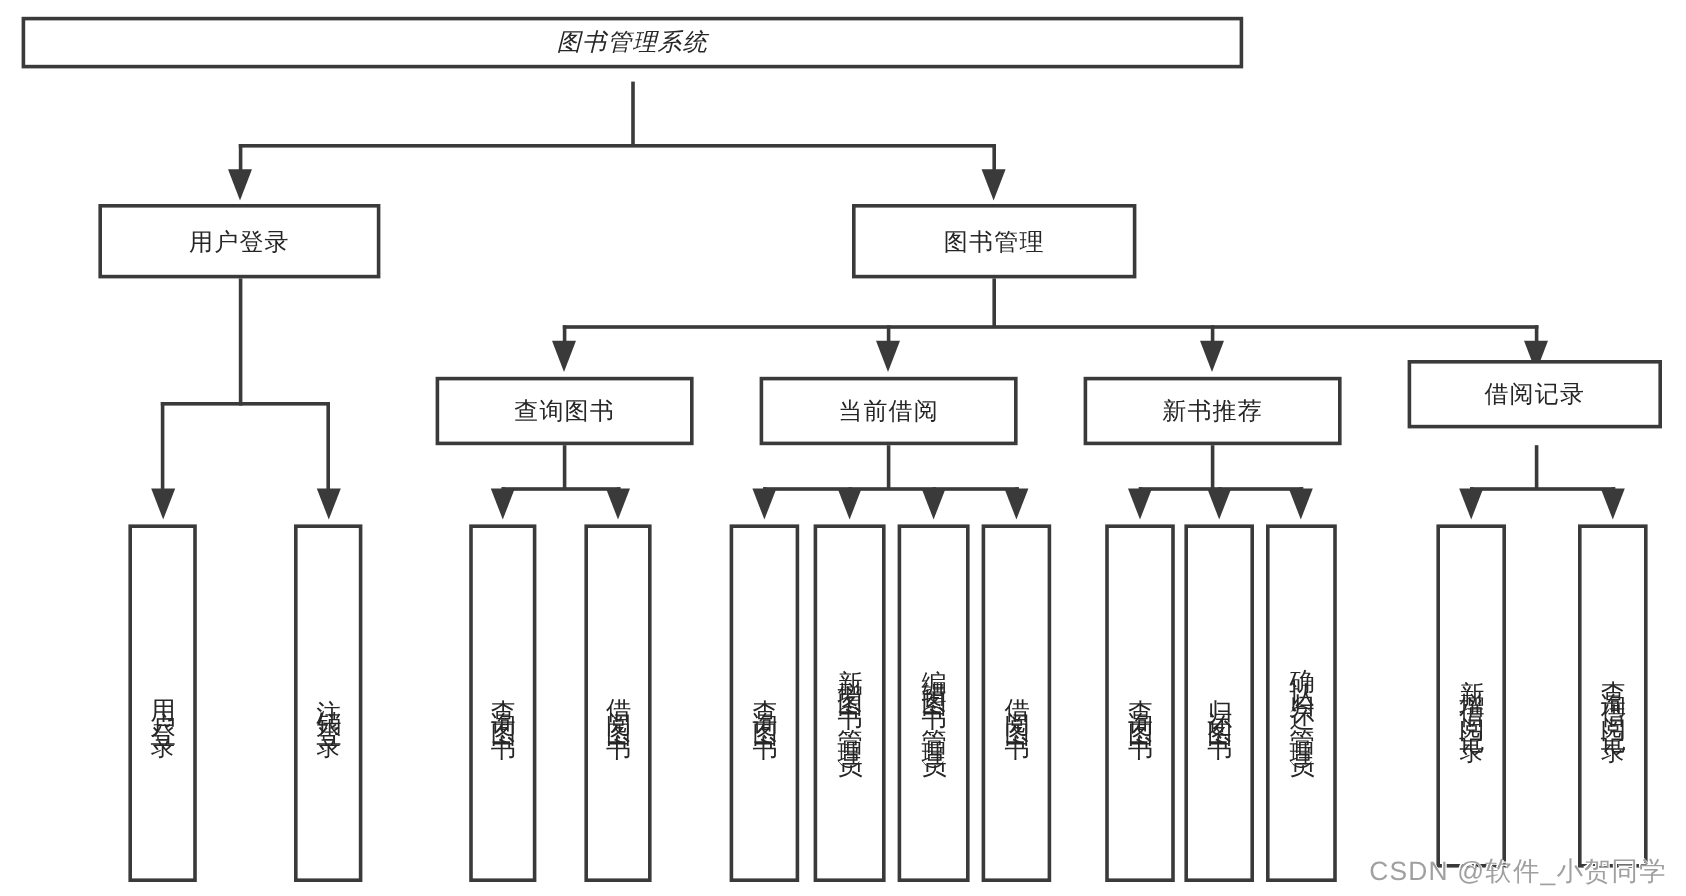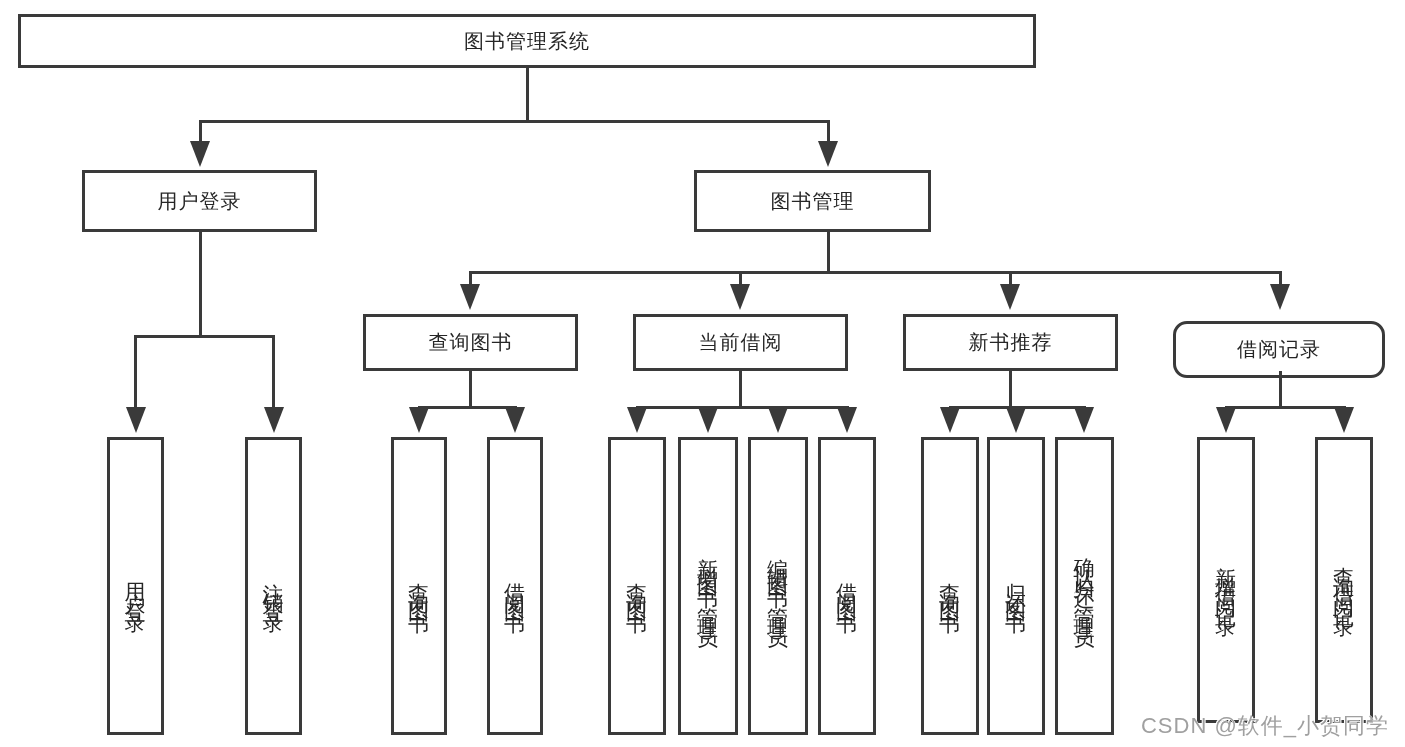--- a/index.html
+++ b/index.html
@@ -59,35 +59,35 @@
     text-shadow: 1px 1px 0 #ffffff, -1px -1px 0 #ffffff;
     white-space: nowrap;
     letter-spacing: 1px;
   }
 </style>
 </head>
 <body>
 
 <div class="stage">
 
-  <div class="box" style="left:18px; top:14px; width:1018px; height:54px;">
+  <div class="box" style="left:18px; top:14px; width:1018px; height:43px;font-style:italic;">
     <span class="h-label">图书管理系统</span>
   </div>
 
   <div class="line" style="left:525.5px; top:68px; width:3px; height:54px;"></div>
   <div class="line" style="left:198.5px; top:120px; width:631px; height:3px;"></div>
   <div class="line" style="left:198.5px; top:120px; width:3px; height:26px;"></div>
   <div class="arrow" style="left:190px; top:141px;"></div>
   <div class="line" style="left:826.5px; top:120px; width:3px; height:26px;"></div>
   <div class="arrow" style="left:818px; top:141px;"></div>
 
   <div class="box" style="left:82px; top:170px; width:235px; height:62px;">
     <span class="h-label">用户登录</span>
   </div>
-  <div class="box" style="left:694px; top:170px; width:237px; height:62px;">
+  <div class="box" style="left:710px; top:170px; width:237px; height:62px;">
     <span class="h-label">图书管理</span>
   </div>
 
   <div class="line" style="left:198.5px; top:232px; width:3px; height:106px;"></div>
   <div class="line" style="left:134px; top:335px; width:141px; height:3px;"></div>
   <div class="line" style="left:134px; top:335px; width:3px; height:78px;"></div>
   <div class="arrow" style="left:125.5px; top:407px;"></div>
   <div class="line" style="left:272px; top:335px; width:3px; height:78px;"></div>
   <div class="arrow" style="left:263.5px; top:407px;"></div>
 
@@ -104,21 +104,21 @@
 
   <div class="box" style="left:363px; top:314px; width:215px; height:57px;">
     <span class="h-label">查询图书</span>
   </div>
   <div class="box" style="left:633px; top:314px; width:215px; height:57px;">
     <span class="h-label">当前借阅</span>
   </div>
   <div class="box" style="left:903px; top:314px; width:215px; height:57px;">
     <span class="h-label">新书推荐</span>
   </div>
-  <div class="box" style="left:1173px; top:321px; width:212px; height:57px;border-radius:14px;">
+  <div class="box" style="left:1173px; top:300px; width:212px; height:57px;">
     <span class="h-label">借阅记录</span>
   </div>
 
   <div class="line" style="left:468.5px; top:371px; width:3px; height:37px;"></div>
   <div class="line" style="left:417.5px; top:406px; width:99px; height:3px;"></div>
   <div class="line" style="left:417.5px; top:406px; width:3px; height:8px;"></div>
   <div class="arrow" style="left:409px; top:407px;"></div>
   <div class="line" style="left:513.5px; top:406px; width:3px; height:8px;"></div>
   <div class="arrow" style="left:505px; top:407px;"></div>
 

